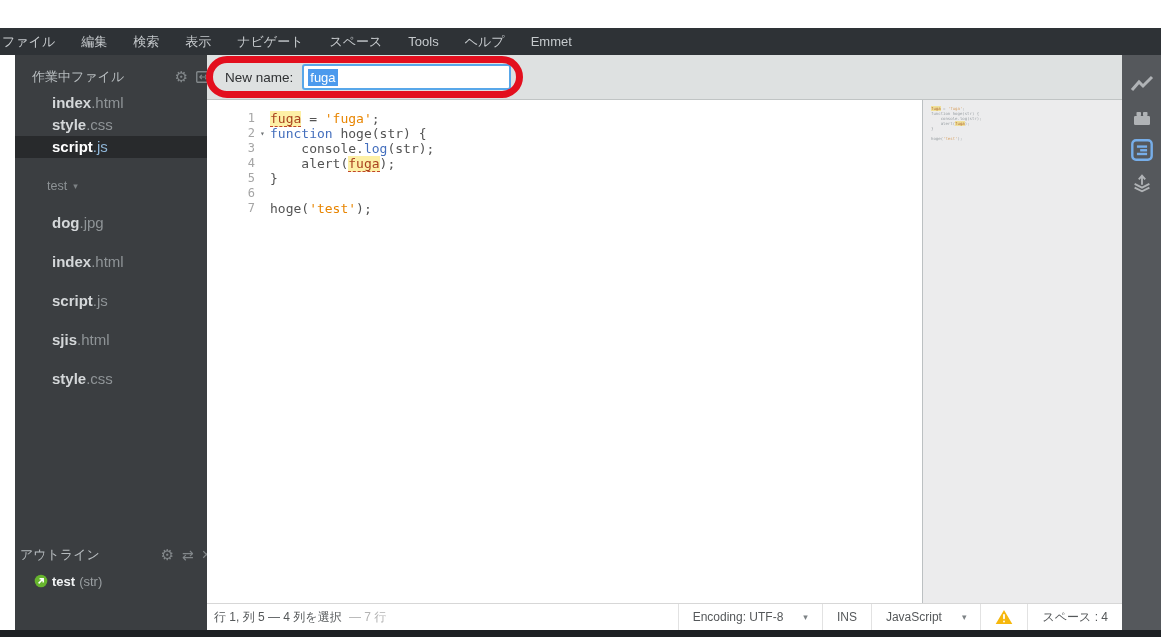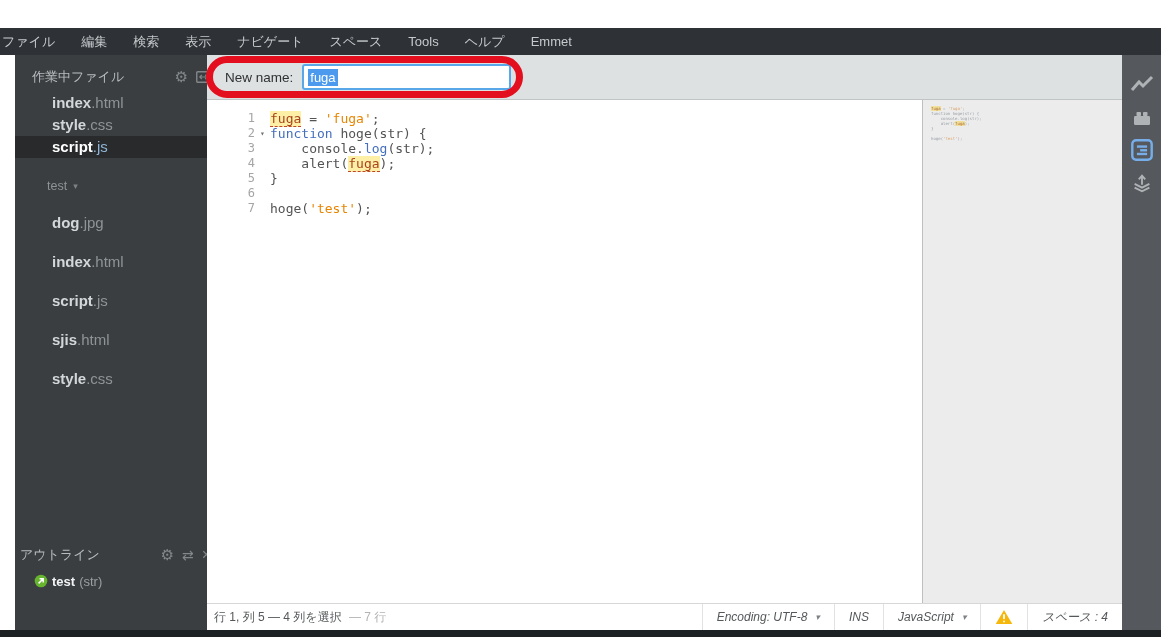--- a/index.html
+++ b/index.html
@@ -87,21 +87,21 @@
   .iconcol { position:absolute; left:1122px; top:55px; width:39px; height:582px; background:#55585c;
              display:flex; flex-direction:column; align-items:center; padding-top:17px; gap:9px; }
   .tool-icon { width:24px; height:24px; display:flex; align-items:center; justify-content:center; }
 
   
   .statusbar { position:absolute; left:207px; top:603px; width:915px; height:27px; background:#fff;
                border-top:1px solid #d7d7d7; display:flex; align-items:center; font-size:12px; color:#55585a; }
   .sb-left { margin-left:7px; white-space:nowrap; }
   .sb-dim { color:#b3b3b3; margin-left:4px; }
   .sb-right { margin-left:auto; display:flex; align-items:stretch; height:100%; }
-  .sb-cell { display:flex; align-items:center; gap:8px; padding:0 14px; border-left:1px solid #e2e2e2; white-space:nowrap;font-style:italic; }
+  .sb-cell { display:flex; align-items:center; gap:20px; padding:0 14px; border-left:1px solid #e2e2e2; white-space:nowrap; }
 
   .bottomstrip { position:absolute; left:0; top:630px; width:1161px; height:7px; background:#1e2124; }
 </style>
 </head>
 <body>
 
 <div id="stage">
 
 
   <div class="menubar">

